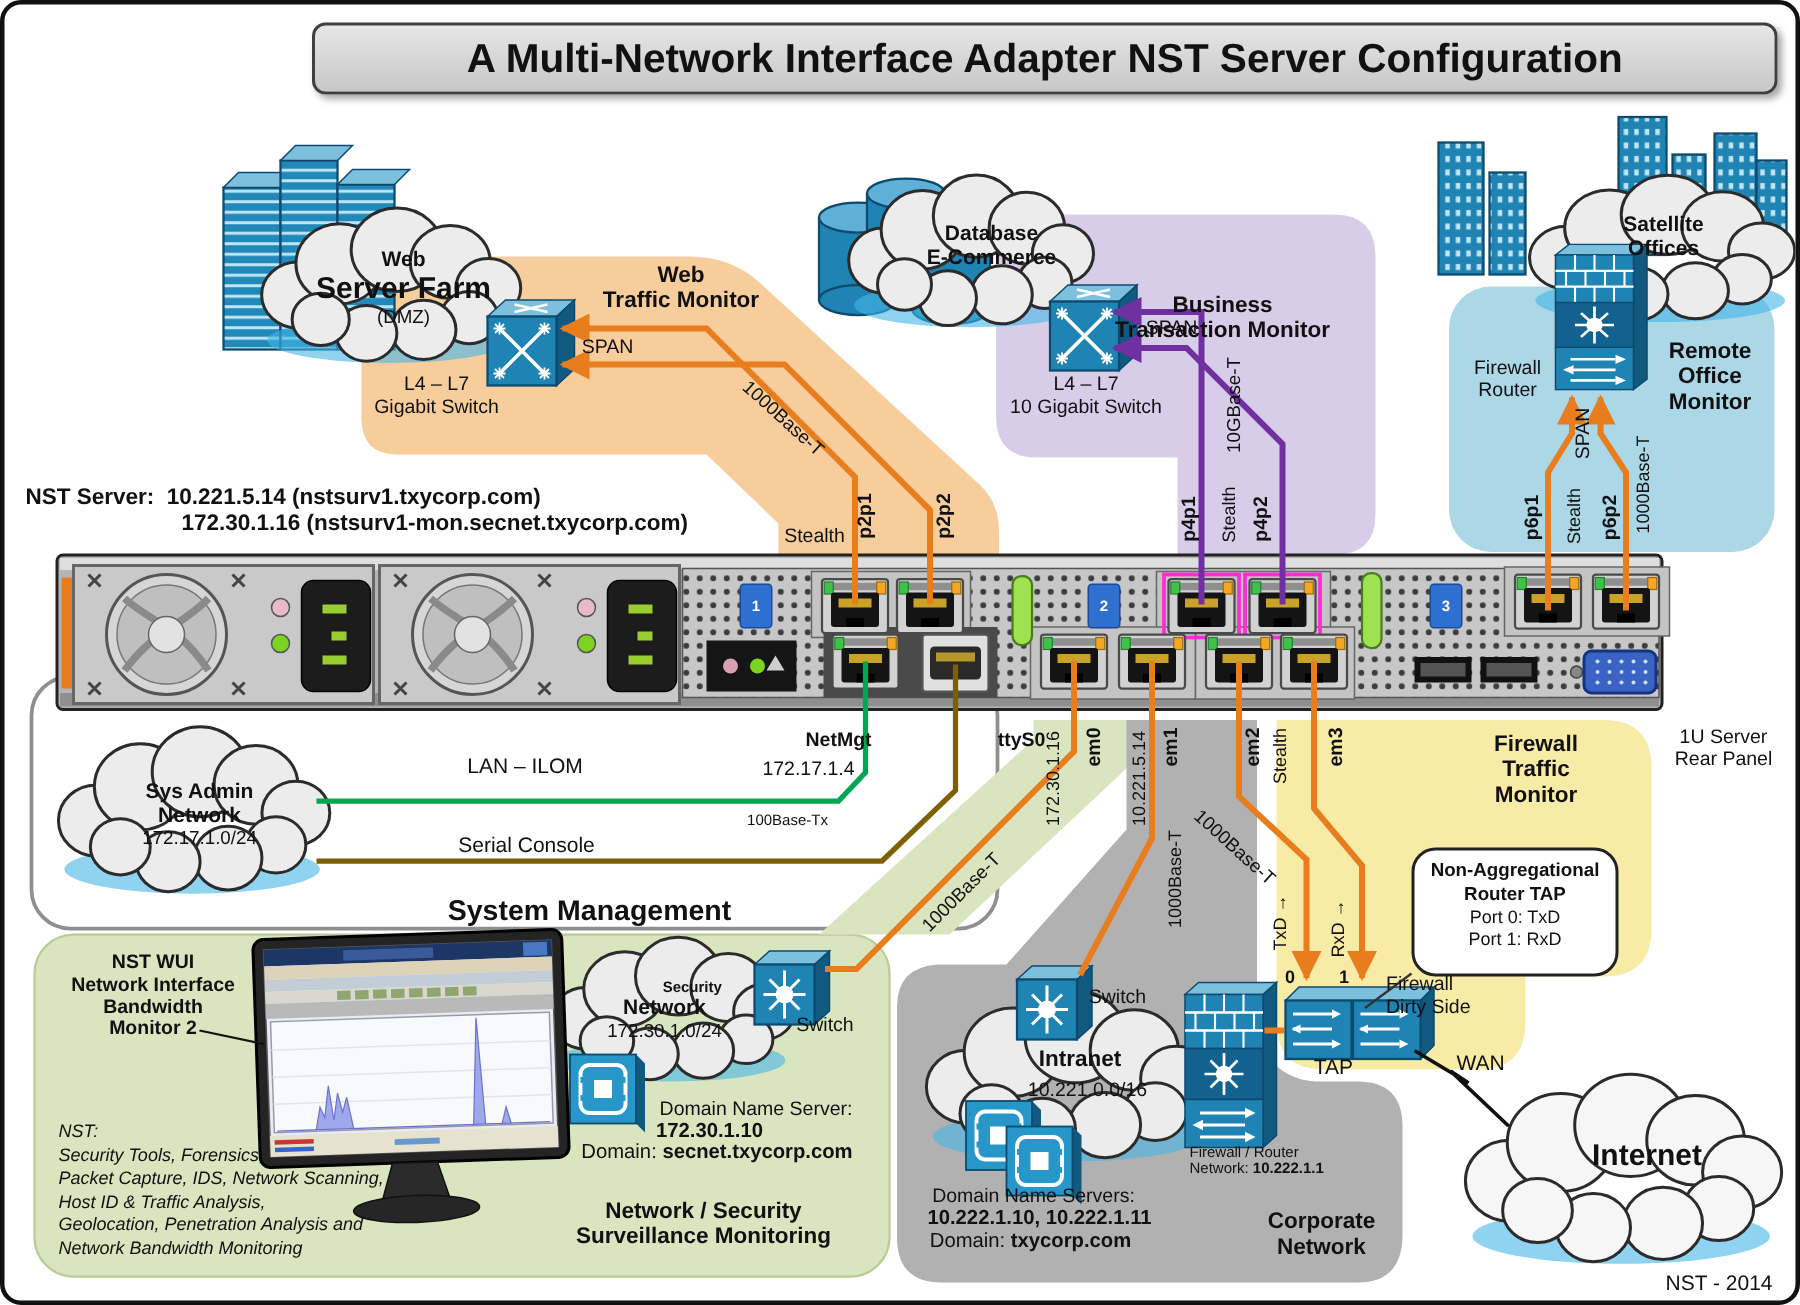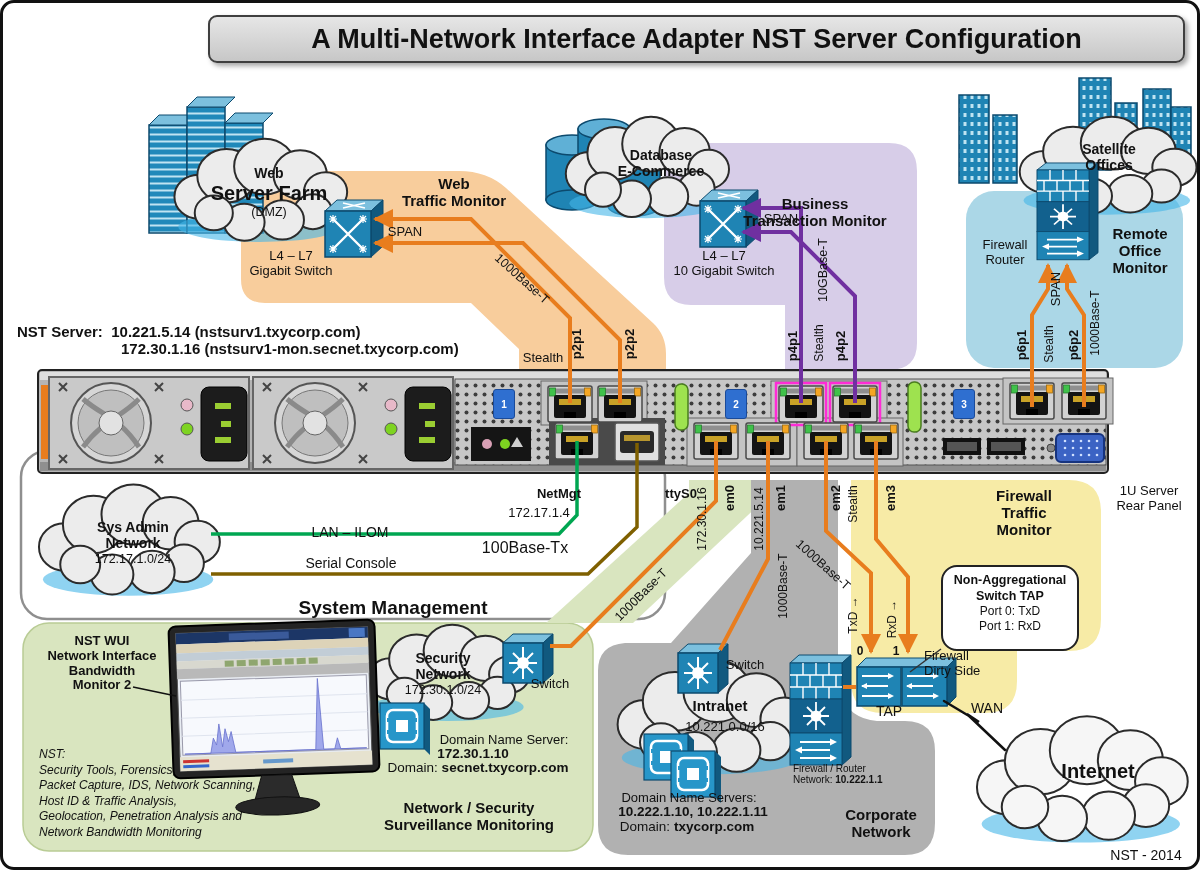--- a/index.html
+++ b/index.html
@@ -412,34 +412,34 @@
 </div>
 <div class="pcietag" style="left:490px;top:386px;">1</div>
 <div class="pcietag" style="left:722px;top:386px;">2</div>
 <div class="pcietag" style="left:950px;top:386px;">3</div>
 
 <div class="lbl c" style="left:130px;top:540px;font-size:12.5px;">
   <div class="b" style="font-size:14px;">Sys Admin</div>
   <div class="b" style="font-size:14px;">Network</div>
   <div>172.17.1.0/24</div>
 </div>
-<div class="lbl c" style="left:347px;top:530px;font-size:14px;">LAN – ILOM</div>
+<div class="lbl c" style="left:347px;top:508px;font-size:14px;">LAN – ILOM</div>
 <div class="lbl c" style="left:348px;top:561px;font-size:14px;">Serial Console</div>
-<div class="lbl c" style="left:522px;top:545px;font-size:16px;">100Base-Tx</div>
+<div class="lbl c" style="left:522px;top:545px;font-size:10px;">100Base-Tx</div>
 <div class="lbl c b" style="left:556px;top:491px;font-size:13px;">NetMgt</div>
 <div class="lbl c" style="left:536px;top:510px;font-size:13px;">172.17.1.4</div>
 <div class="lbl c b" style="left:636px;top:491px;font-size:13px;margin-left:42px;">ttyS0</div>
 <div class="lbl c b" style="left:390px;top:605px;font-size:19px;">System Management</div>
 
 <div class="lbl v" style="left:700px;top:516px;font-size:12px;">172.30.1.16</div>
 <div class="lbl v b" style="left:727px;top:495px;font-size:13px;">em0</div>
 <div class="lbl" style="left:638px;top:592px;font-size:12.5px;transform:translate(-50%,-50%) rotate(-45deg);">1000Base-T</div>
 <div class="lbl c" style="left:547px;top:681px;font-size:13px;">Switch</div>
 <div class="lbl c" style="left:440px;top:671px;font-size:12.5px;">
-  <div class="b" style="font-size:14px;">Security</div>
+  <div class="b" style="font-size:10px;text-align:right;">Security</div>
   <div class="b" style="font-size:14px;">Network</div>
   <div>172.30.1.0/24</div>
 </div>
 <div class="lbl c" style="left:501px;top:737px;font-size:13px;">Domain Name Server:</div>
 <div class="lbl c b" style="left:470px;top:751px;font-size:13.5px;">172.30.1.10</div>
 <div class="lbl c" style="left:475px;top:765px;font-size:13.5px;">
   <span>Domain:</span> <b>secnet.txycorp.com</b>
 </div>
 <div class="lbl c b" style="left:99px;top:661px;font-size:13px;">
   <div>NST WUI</div>
@@ -484,21 +484,21 @@
 <div class="lbl v" style="left:851px;top:501px;font-size:12px;">Stealth</div>
 <div class="lbl v b" style="left:888px;top:495px;font-size:13px;">em3</div>
 <div class="lbl" style="left:820px;top:562px;font-size:12.5px;transform:translate(-50%,-50%) rotate(42deg);">1000Base-T</div>
 <div class="lbl c b" style="left:1021px;top:510px;font-size:15px;">
   <div>Firewall</div>
       <div>Traffic</div>
       <div>Monitor</div>
 </div>
 <div class="nabox">
   <div class="b" style="font-size:12.5px;">Non-Aggregational</div>
-  <div class="b" style="font-size:12.5px;">Switch TAP</div>
+  <div class="b" style="font-size:12.5px;">Router TAP</div>
   <div>Port 0: TxD</div>
   <div>Port 1: RxD</div>
 </div>
 <div class="lbl v" style="left:851px;top:612px;font-size:12px;">TxD →</div>
 <div class="lbl v" style="left:890px;top:616px;font-size:12px;">RxD →</div>
 <div class="lbl c b" style="left:857px;top:649px;font-size:12px;">0</div>
 <div class="lbl c b" style="left:893px;top:649px;font-size:12px;">1</div>
 <div class="lbl" style="left:921px;top:646px;font-size:13px;">
   <div>Firewall</div>
       <div>Dirty Side</div>

